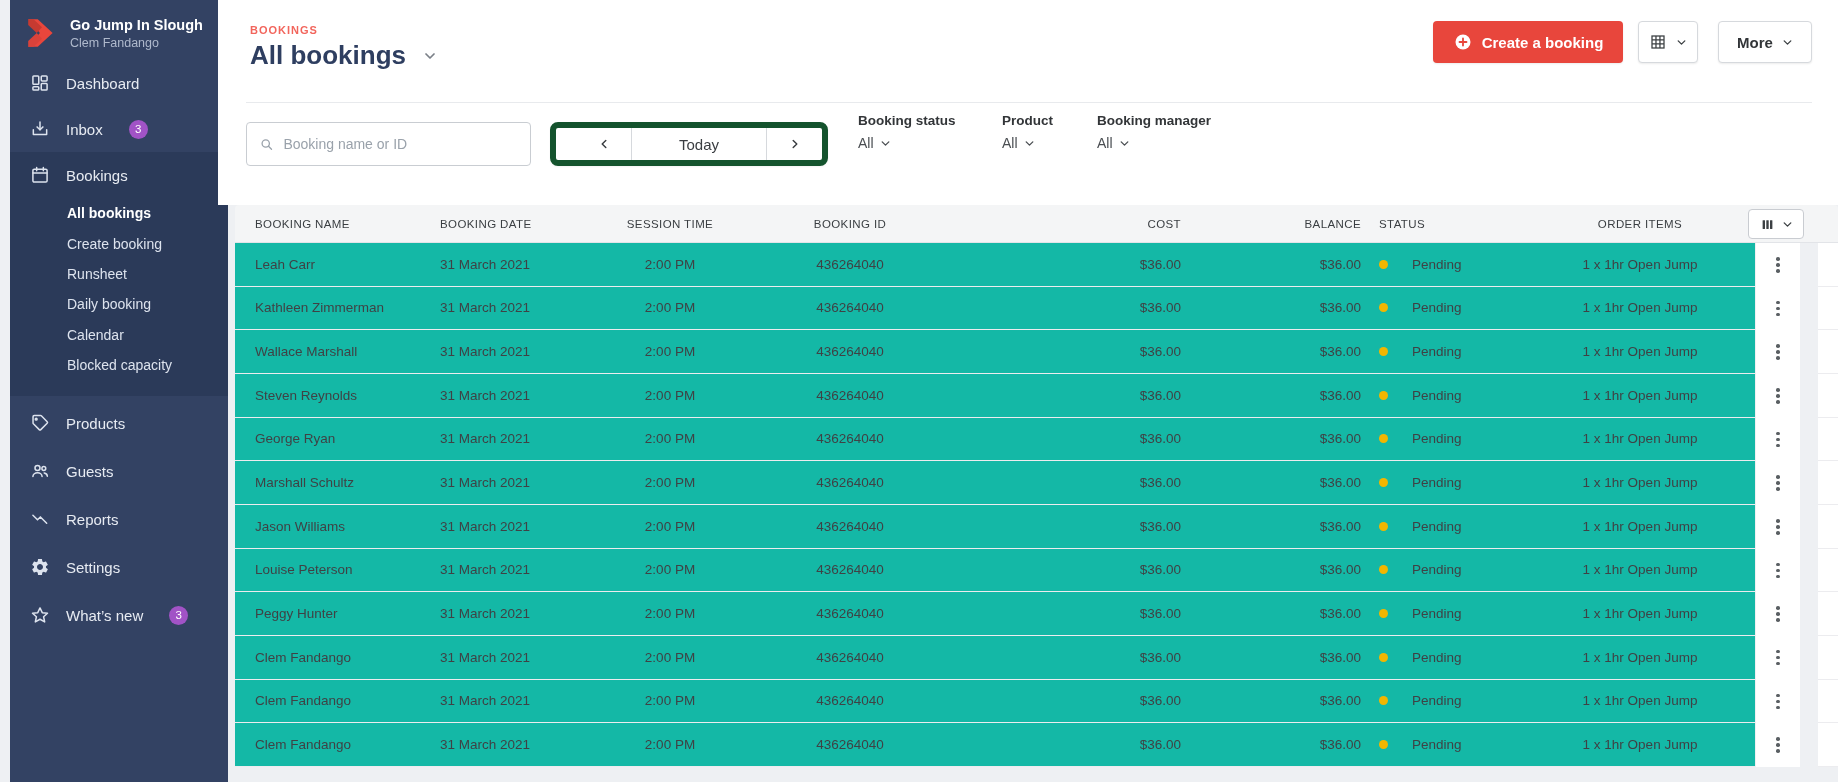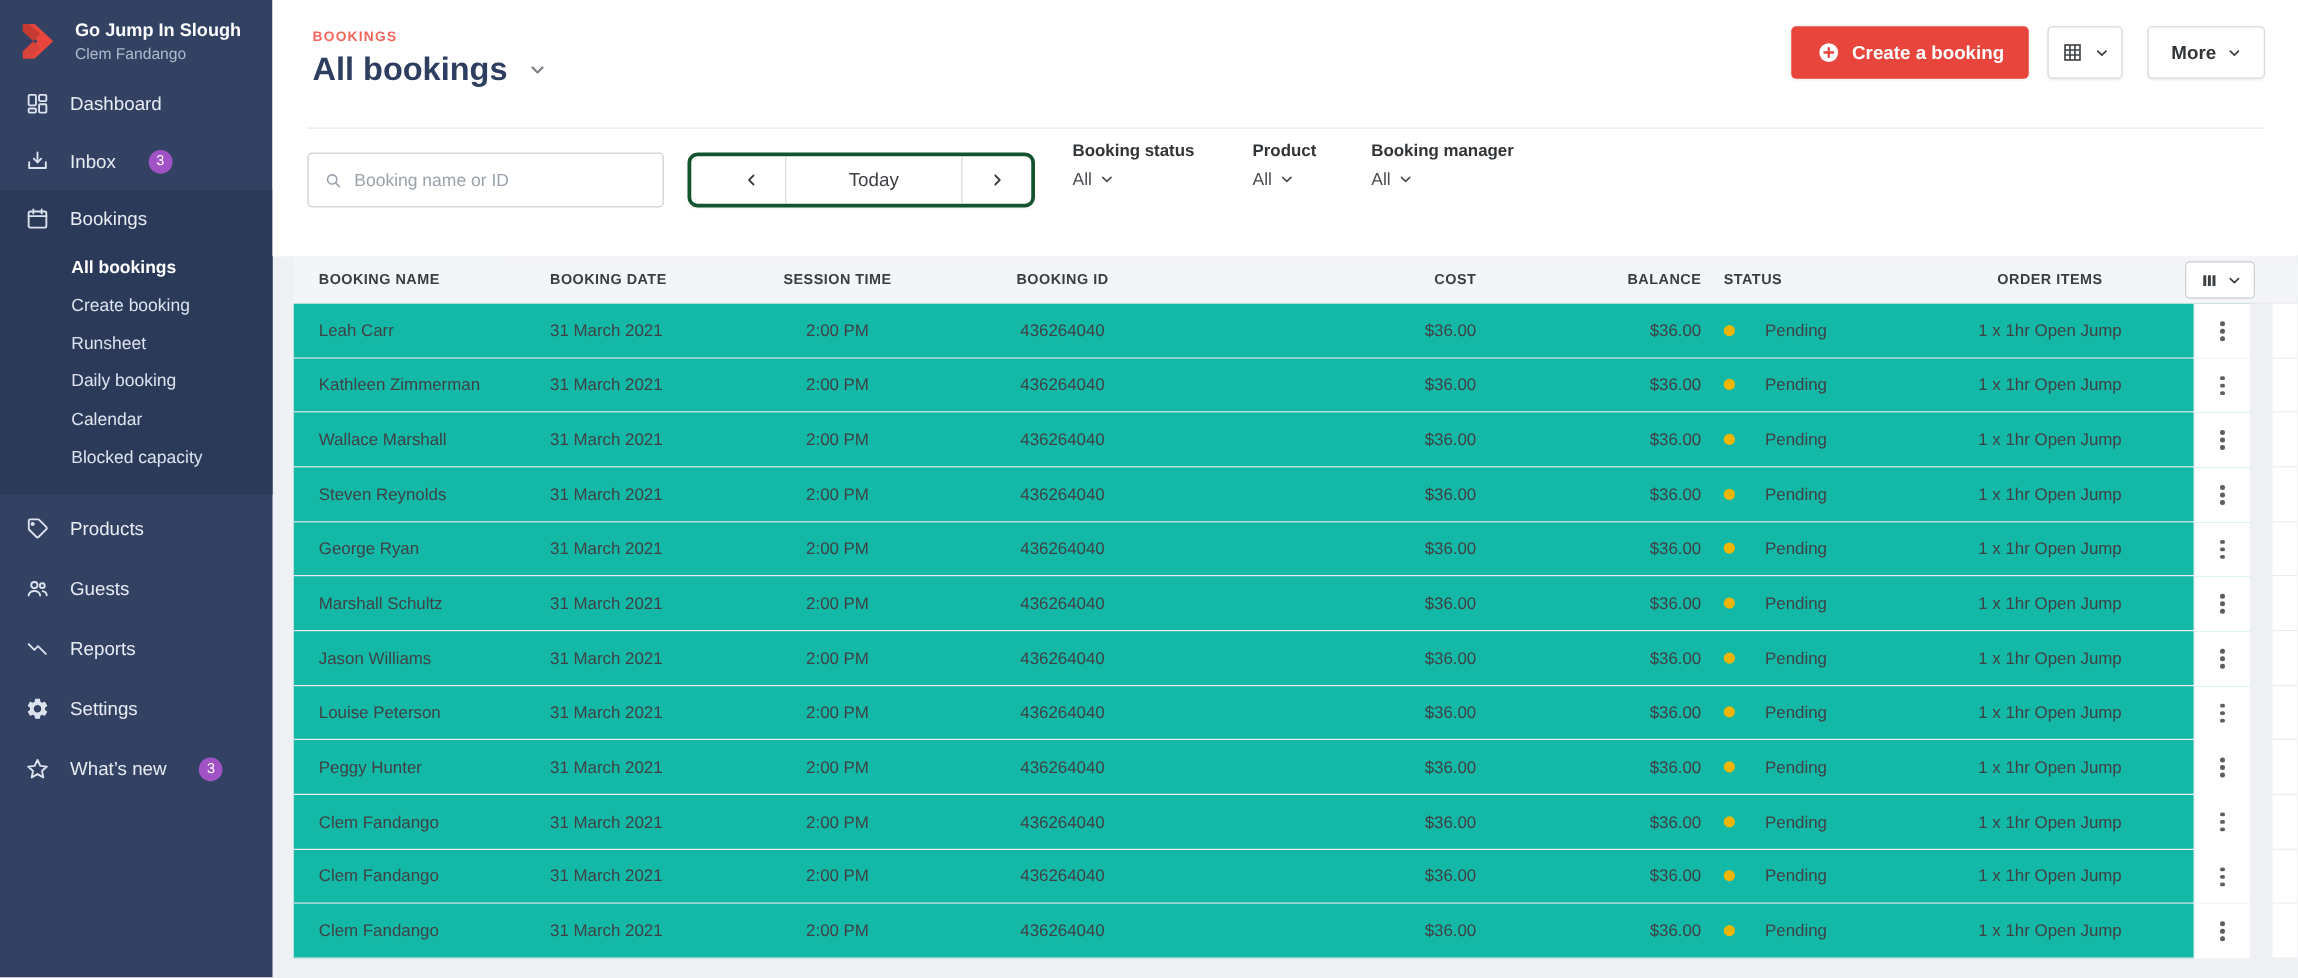--- a/index.html
+++ b/index.html
@@ -5,21 +5,21 @@
   * { margin:0; padding:0; box-sizing:border-box; }
   html,body { width:1838px; height:782px; overflow:hidden;
     font-family:"Liberation Sans", sans-serif; background:#eef0f3; position:relative; }
 
   :root{
     --accent:#E8463C; --eyebrow:#F2655C; --sidebar:#334263; --sidebar-active:#2B3A59;
     --badge:#A153C6; --dot:#F2B600; --navy:#2E3E60;
   }
 
   
-  .sidebar{ position:absolute; left:0; top:0; width:218px; height:782px;
+  .sidebar{ position:absolute; left:10px; top:0; width:218px; height:782px;
     background:var(--sidebar); color:#E7EBF2; }
   .brand{ display:flex; gap:11px; padding:16px 14px 10px 15px; align-items:flex-start; }
   .brand-name{ font-size:14.5px; font-weight:bold; color:#fff; line-height:1.25; }
   .brand-sub{ font-size:12.5px; color:#AFB9CC; margin-top:2px; }
   .nav-item{ display:flex; align-items:center; gap:16px; height:46px; padding-left:20px;
     font-size:15px; cursor:pointer; }
   .nav-item svg{ flex:0 0 20px; }
   .nav-group{ background:var(--sidebar-active); padding:0 0 16px 0; margin-top:0; }
   .sub-item{ height:30.4px; display:flex; align-items:center; padding-left:57px;
     font-size:14px; color:#DDE3EE; cursor:pointer; }
@@ -50,40 +50,40 @@
 
   
   .search-box{ position:absolute; left:246px; top:122px; width:285px; height:44px;
     border:1px solid #C9CDD2; border-radius:4px; background:#fff; display:flex;
     align-items:center; padding:0 12px; gap:9px; }
   .search-box input{ border:none; outline:none; font-size:14px; color:#3F4245; width:100%;
     font-family:"Liberation Sans", sans-serif; }
   .search-box input::placeholder{ color:#9AA2AB; }
 
   .date-nav{ position:absolute; left:550px; top:122px; width:278px; height:44px;
-    border:3px solid #14532d; border-radius:8px; background:#fff; display:flex;
+    border:6px solid #14532d; border-radius:8px; background:#fff; display:flex;
     overflow:hidden; box-shadow:0 1px 2px rgba(0,0,0,.05);padding-left:20px; }
   .date-seg{ display:flex; align-items:center; justify-content:center; cursor:pointer; color:#3B3E42; }
   .date-prev,.date-next{ width:56px; }
   .date-prev{ border-right:1px solid #D6D9DD; }
   .date-next{ border-left:1px solid #D6D9DD; }
   .date-today{ flex:1; font-size:15px; }
 
   .filter-group{ position:absolute; top:113px; }
   .fg-status{ left:858px; } .fg-product{ left:1002px; } .fg-manager{ left:1097px; }
   .fg-label{ font-size:13.5px; font-weight:bold; color:#323538; }
   .fg-value{ margin-top:7px; font-size:14px; color:#4A4E52; display:flex; align-items:center;
     gap:6px; cursor:pointer; }
 
   
   .thead-bg{ position:absolute; left:235px; top:205px; width:1603px; height:38px;
     background:#F4F5F6; border-bottom:1px solid #E2E4E8; border-radius:4px 4px 0 0; }
   .grid-cols{ display:grid; grid-template-columns:205px 170px 120px 240px 213px 180px 162px 230px 45px; }
   .thead{ position:absolute; left:235px; top:205px; width:1565px; height:38px; align-items:center; }
-  .th{ font-size:11.5px; font-weight:bold; letter-spacing:.4px; color:#3A3E42; text-transform:uppercase; }
+  .th{ font-size:11.5px; font-weight:normal; letter-spacing:.4px; color:#3A3E42; text-transform:uppercase; }
   .td-name,.th-name{ padding-left:20px; }
   .al{ text-align:left; } .ac{ text-align:center; } .ar{ text-align:right; padding-right:2px; }
   .th-status,.td-status{ padding-left:16px; }
 
   .columns-btn{ position:absolute; left:1748px; top:209px; width:56px; height:30px;
     background:#fff; border:1px solid #C9CCD1; border-radius:4px; display:flex;
     align-items:center; justify-content:center; gap:7px; cursor:pointer; }
 
   .tbody{ position:absolute; left:235px; top:243px; width:1565px; }
   .trow{ height:43.67px; background:#14b8a6; border-bottom:1px solid #ECECEF; align-items:center;

